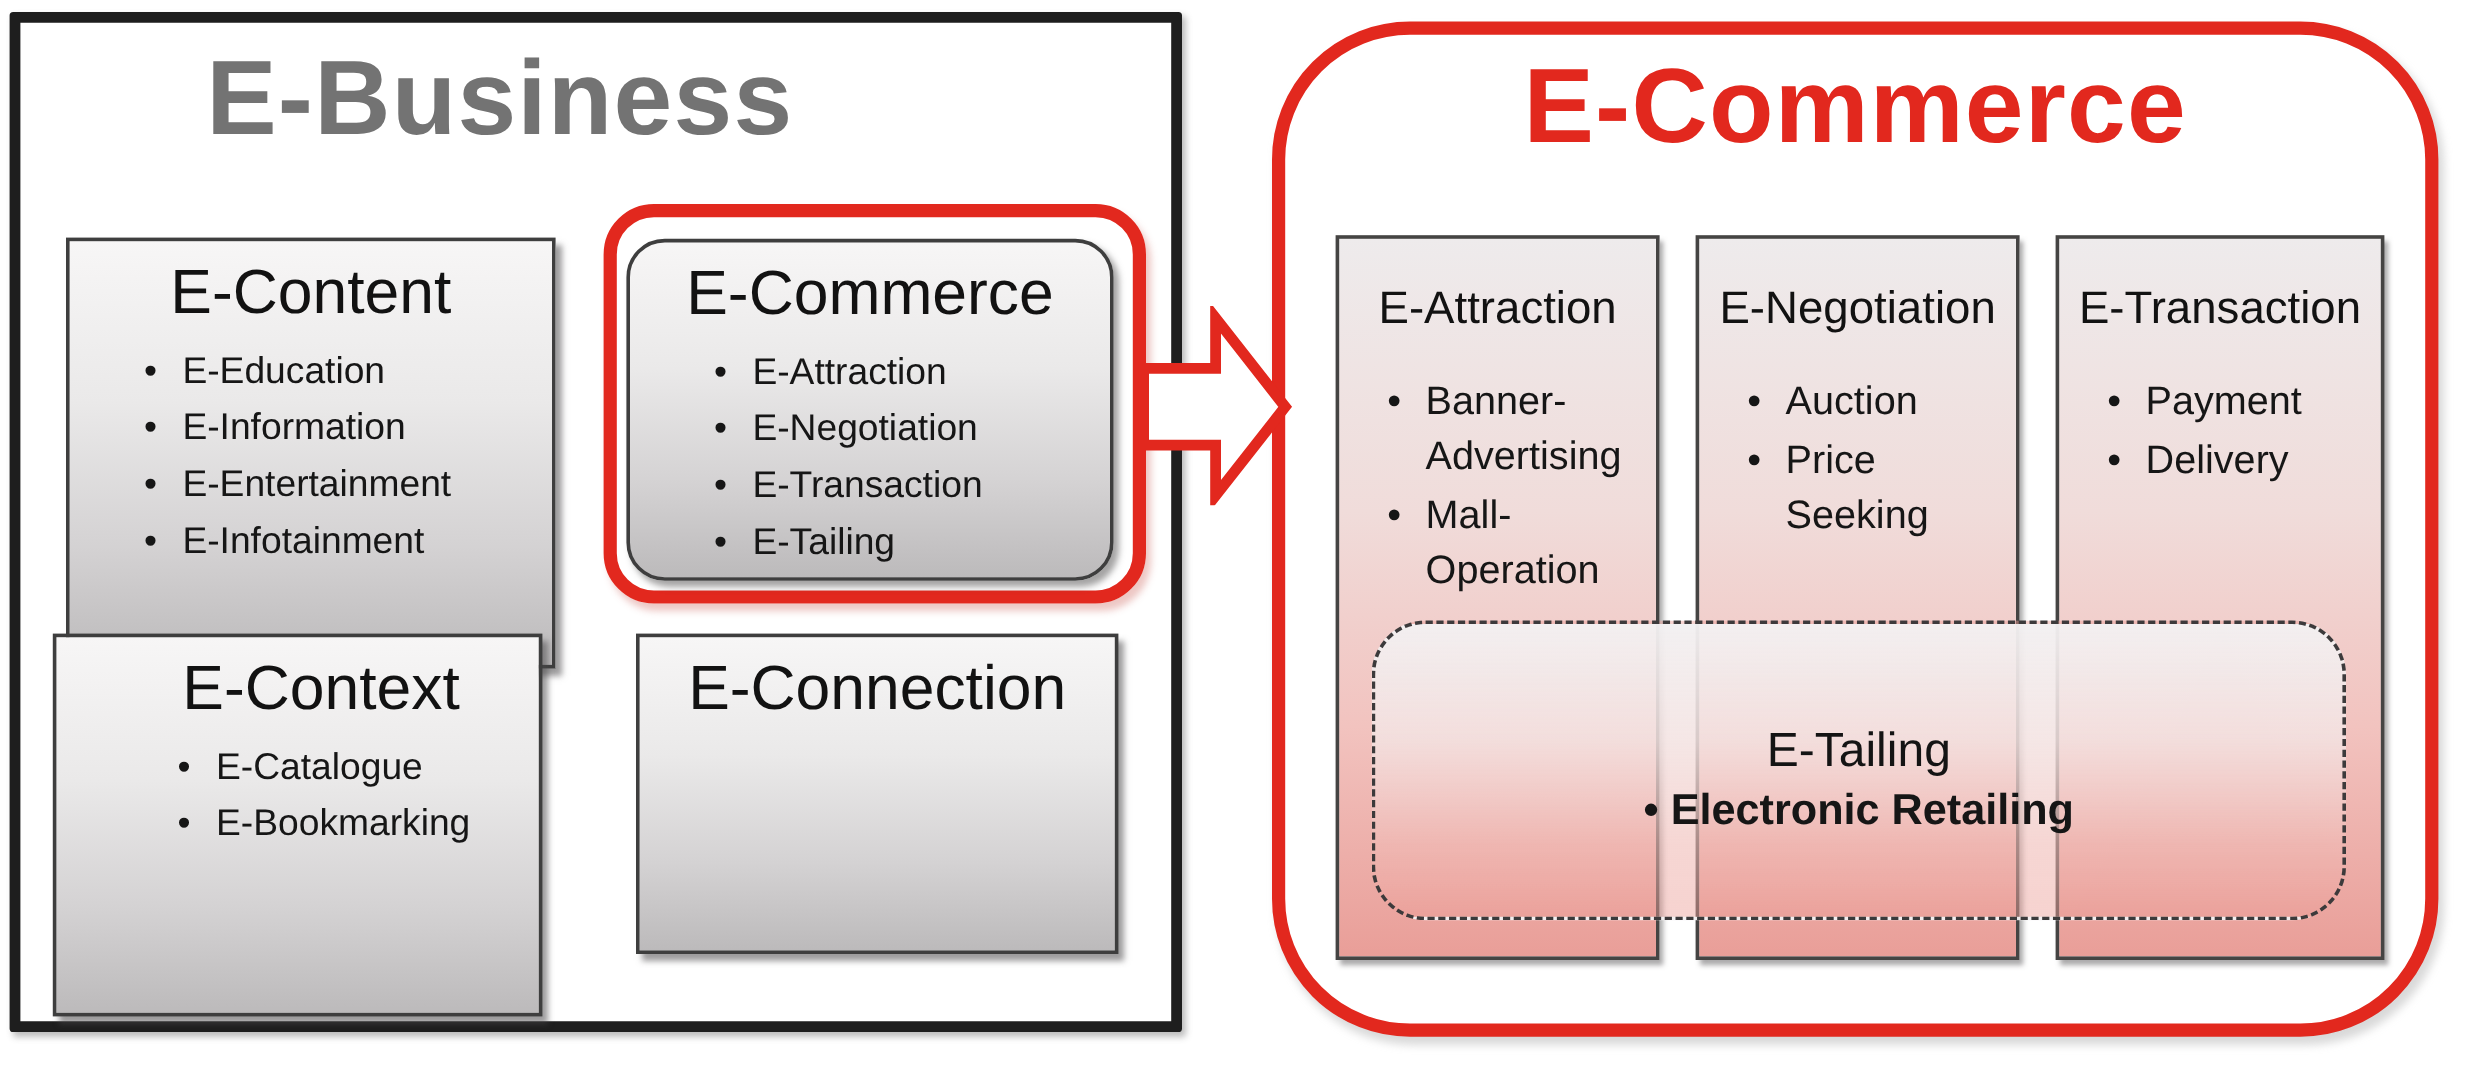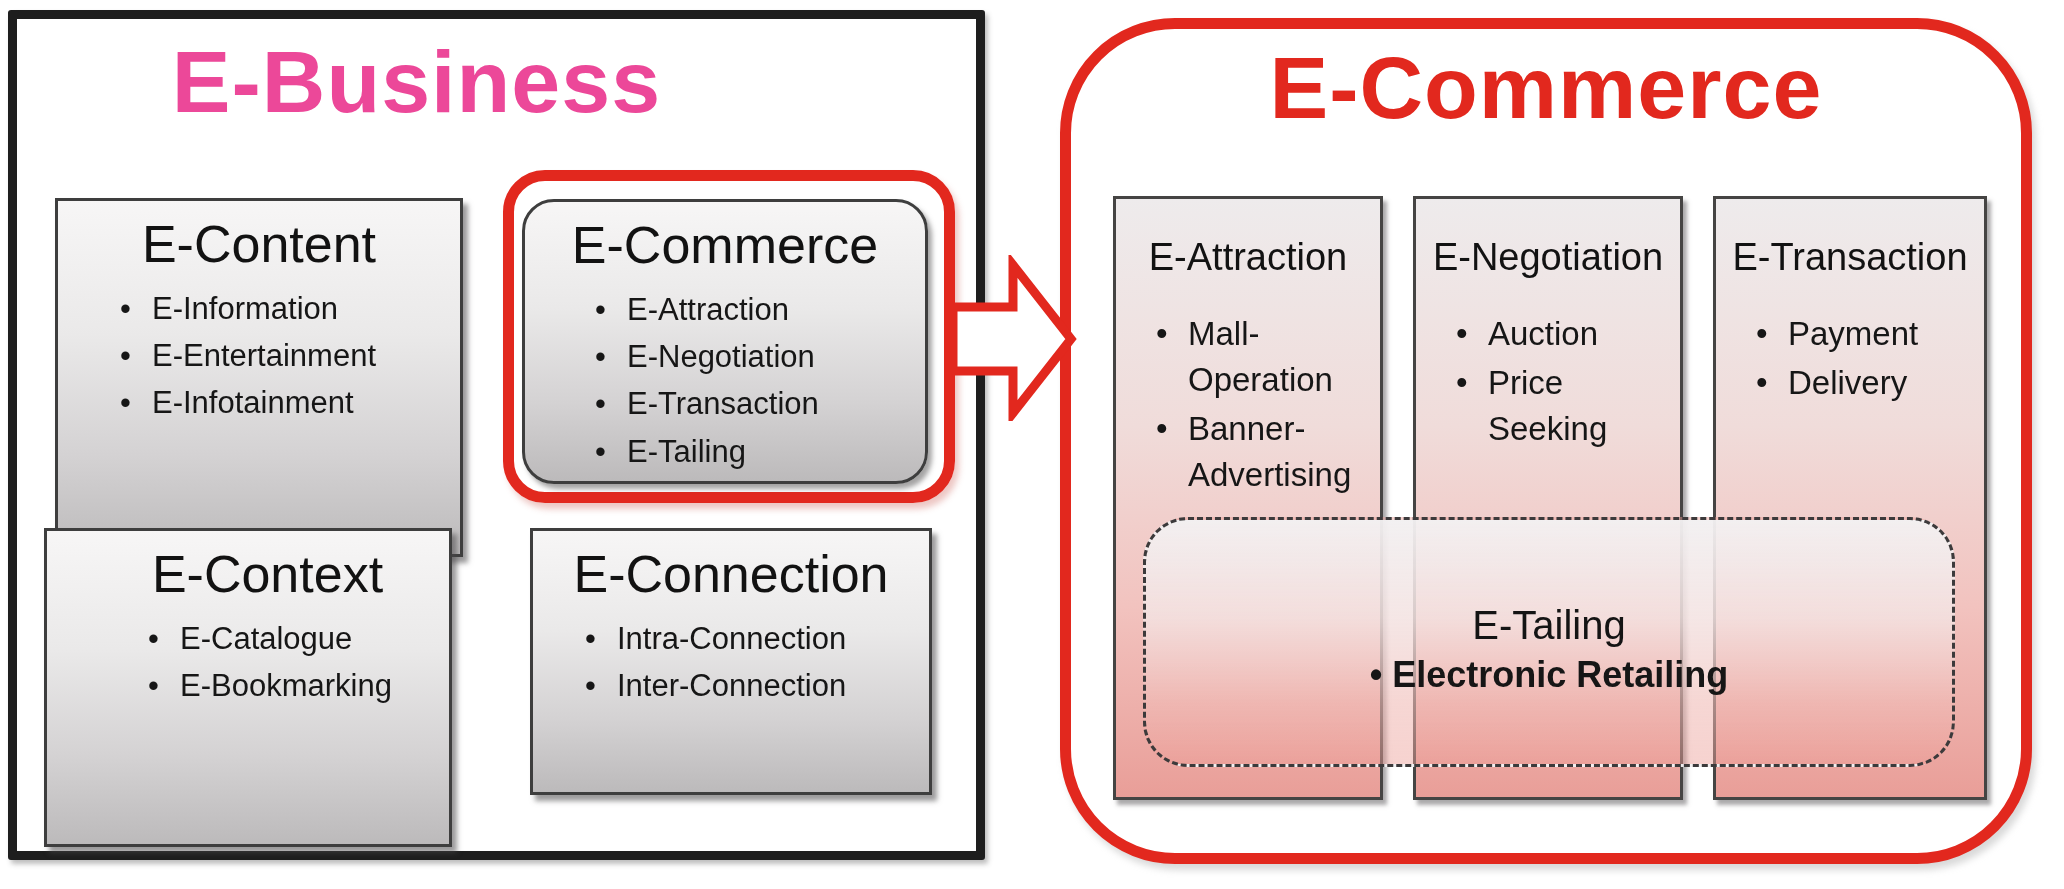--- a/index.html
+++ b/index.html
@@ -10,21 +10,21 @@
   
   .left-frame{
     position:absolute;left:8px;top:10px;width:977px;height:850px;
     border:9px solid #1e1e1e;border-radius:3px;box-sizing:border-box;
     box-shadow:3px 4px 5px rgba(110,110,110,0.45);background:#ffffff;
   }
   .big-title{
     position:absolute;text-align:center;font-weight:bold;font-size:88px;line-height:1.0;
     letter-spacing:1px;white-space:nowrap;
   }
-  .big-title.black{left:8px;top:38px;width:817px;color:#ec4899;}
+  .big-title.black{left:8px;top:38px;width:817px;color:#737373;}
   .big-title.red{left:1060px;top:44px;width:972px;}
   
   .gbox{
     position:absolute;box-sizing:border-box;border:3px solid #3e3e3e;
     background:linear-gradient(180deg,#f7f6f6 0%,#eae9e9 38%,#d4d2d3 72%,#bcbabb 100%);
     box-shadow:5px 6px 5px rgba(75,73,74,0.55);
   }
   .gbox.pill{border-radius:32px;box-shadow:4px 5px 5px rgba(75,73,74,0.5);}
   .gbox-title{
     text-align:center;font-size:52px;line-height:1.12;margin:14px 6px 12px 6px;color:#121212;
@@ -80,20 +80,21 @@
 
 <div class="stage" style="--red:#e2281e;">
 
   <div class="left-frame"></div>
 
   <div class="big-title black">E-Business</div>
 
   <div class="gbox box-e-content">
     <div class="gbox-title">E-Content</div>
     <ul class="blist">
+      <li>E-Education</li>
       <li>E-Information</li>
       <li>E-Entertainment</li>
       <li>E-Infotainment</li>
     </ul>
   </div>
 
   <div class="highlight-ring"></div>
 
   <div class="gbox pill box-e-commerce">
     <div class="gbox-title">E-Commerce</div>
@@ -108,39 +109,35 @@
   <div class="gbox box-e-context">
     <div class="gbox-title">E-Context</div>
     <ul class="blist">
       <li>E-Catalogue</li>
       <li>E-Bookmarking</li>
     </ul>
   </div>
 
   <div class="gbox box-e-connection">
     <div class="gbox-title">E-Connection</div>
-    <ul class="blist">
-      <li>Intra-Connection</li>
-      <li>Inter-Connection</li>
-    </ul>
   </div>
 
   <svg class="arrow-svg" width="130" height="166" viewBox="0 0 130 166">
     <polygon points="6,52 66,52 66,10 124,84 66,158 66,116 6,116" fill="#ffffff" stroke="#e2281e" stroke-width="9" stroke-linejoin="miter"></polygon>
   </svg>
 
   <div class="right-frame"></div>
 
   <div class="big-title red" style="color:var(--red);">E-Commerce</div>
 
   <div class="pcol col-1">
     <div class="pcol-title">E-Attraction</div>
     <ul class="blist">
+      <li>Banner-Advertising</li>
       <li>Mall-Operation</li>
-      <li>Banner-Advertising</li>
     </ul>
   </div>
 
   <div class="pcol col-2">
     <div class="pcol-title">E-Negotiation</div>
     <ul class="blist">
       <li>Auction</li>
       <li>Price Seeking</li>
     </ul>
   </div>

